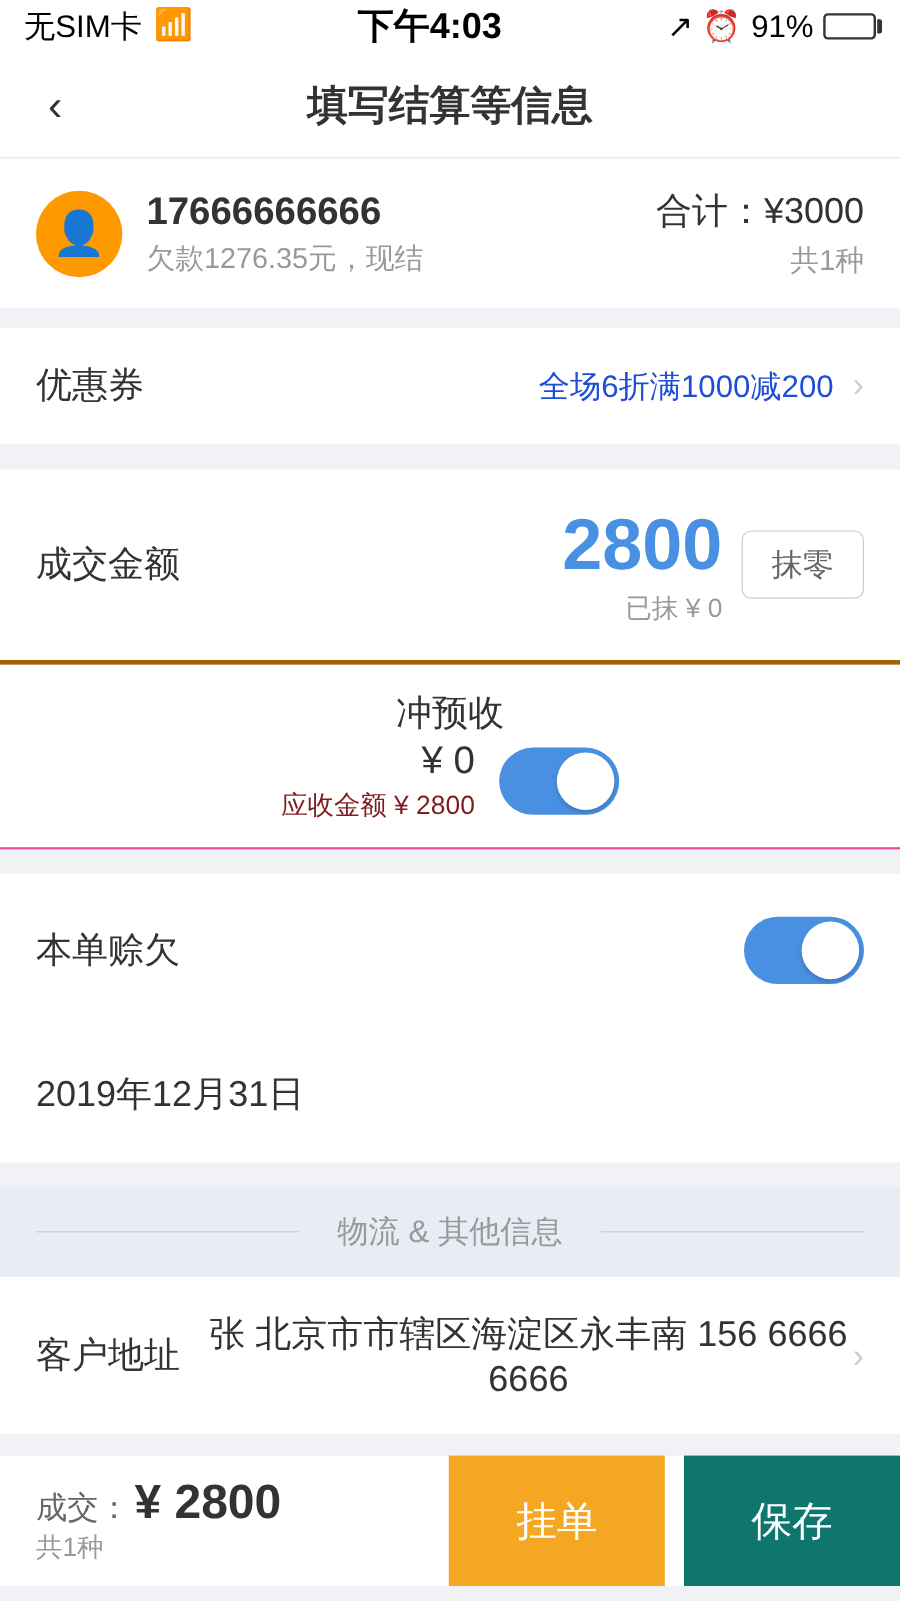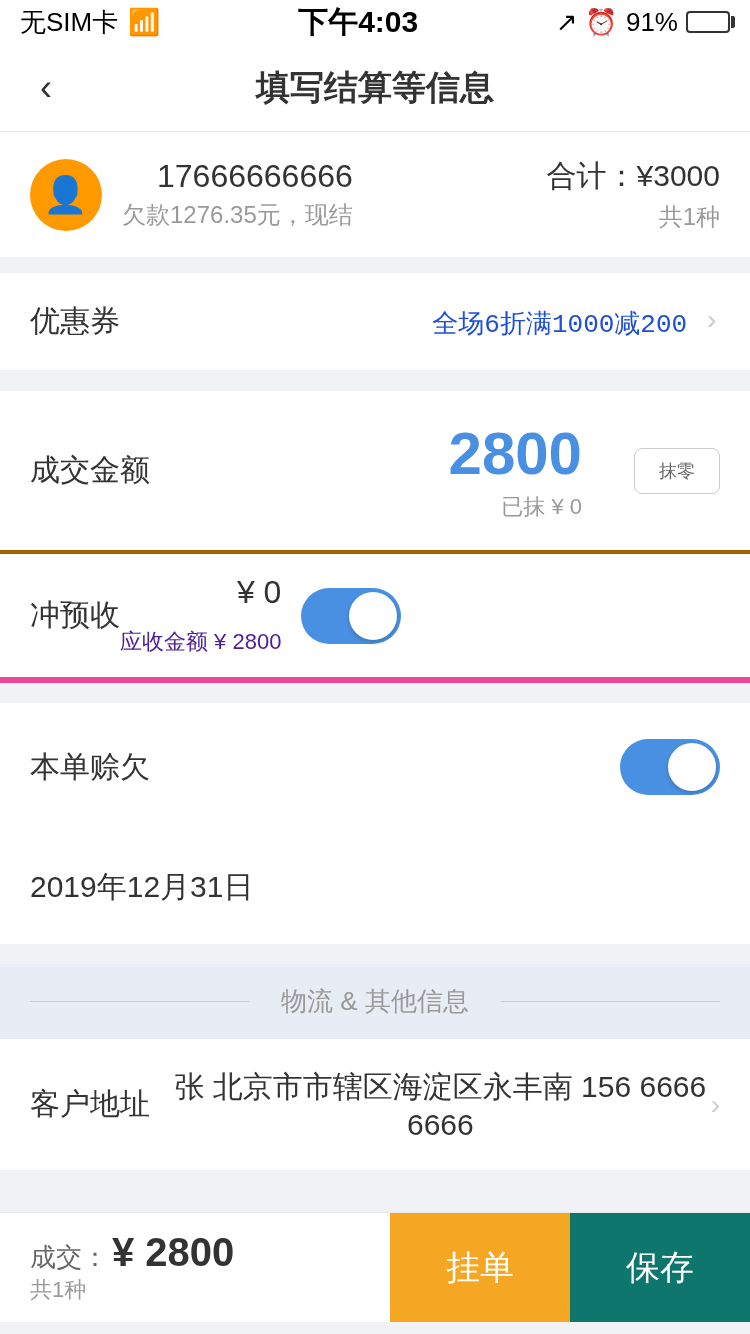--- a/index.html
+++ b/index.html
@@ -17,21 +17,21 @@
     .status-bar {
       height: 44px;
       background: #fff;
       display: flex;
       align-items: center;
       justify-content: space-between;
       padding: 0 20px;
       font-size: 26px;
       font-weight: 500;
     }
-    .status-left { display: flex; align-items: center; gap: 10px; }
+    .status-left { display: flex; gap: 10px; }
     .status-center { font-size: 30px; font-weight: 600; }
     .status-right { display: flex; align-items: center; gap: 8px; font-size: 26px; }
     .battery-icon {
       width: 44px; height: 22px; border: 2px solid #333; border-radius: 4px;
       position: relative; display: inline-block;
     }
     .battery-icon::after {
       content: ''; position: absolute; right: -7px; top: 50%;
       transform: translateY(-50%);
       width: 4px; height: 12px; background: #333; border-radius: 0 2px 2px 0;
@@ -86,23 +86,22 @@
     }
     .avatar {
       width: 72px; height: 72px;
       background: #f90;
       border-radius: 50%;
       display: flex; align-items: center; justify-content: center;
       font-size: 36px; color: #fff;
     }
     .customer-info .phone {
       font-size: 32px;
-      font-weight: 400;
-      color: #333;
-      text-align: right;
+      font-weight: 700;
+      color: #333;
     }
     .customer-info .debt {
       font-size: 24px;
       color: #999;
       margin-top: 4px;
     }
     .customer-right {
       text-align: right;
     }
     .customer-right .total {
@@ -119,24 +118,23 @@
     .section-divider {
       height: 20px;
       background: #f0f2f5;
     }
 
     
     .row-item {
       background: #fff;
       padding: 28px 30px;
       display: flex;
-      align-items: center;
+      align-items: flex-start;
       justify-content: space-between;
       border-bottom: 1px solid #f0f2f5;
-      font-family: Liberation Mono, monospace;
     }
     .row-label {
       font-size: 30px;
       color: #333;
     }
     .row-right {
       display: flex;
       align-items: center;
       gap: 16px;
     }
@@ -172,25 +170,24 @@
     .amount-sub {
       font-size: 22px;
       color: #999;
       text-align: right;
       margin-top: 4px;
     }
     .round-btn {
       border: 1px solid #ccc;
       border-radius: 8px;
       padding: 10px 24px;
-      font-size: 18px;
+      font-size: 26px;
       color: #666;
       background: #fff;
       cursor: pointer;
-      margin-left: 36px;
     }
 
     
     .toggle-switch {
       width: 100px;
       height: 56px;
       background: #4a90e2;
       border-radius: 28px;
       position: relative;
       cursor: pointer;
@@ -206,39 +203,40 @@
       right: 4px;
       box-shadow: 0 2px 4px rgba(0,0,0,0.2);
     }
 
     
     .prepay-row {
       background: #fff;
       padding: 20px 30px;
       display: flex;
       align-items: center;
-      justify-content: flex-start;
-      border-bottom: 6px solid #ec4899;
+      justify-content: flex-end;
+      border-bottom: 2px solid #ec4899;
+      flex-direction: column;
     }
     .prepay-right {
       display: flex;
       align-items: center;
       gap: 20px;
     }
     .prepay-amount-info {
       text-align: right;
     }
     .prepay-zero {
       font-size: 32px;
       color: #333;
     }
     .prepay-total {
       font-size: 22px;
-      color: #4c1d95;
-      margin-top: 16px;
+      color: #7f1d1d;
+      margin-top: 4px;
     }
 
     
     .deferred-row {
       background: #fff;
       padding: 36px 30px;
       display: flex;
       align-items: center;
       justify-content: space-between;
     }
@@ -324,20 +322,21 @@
       font-weight: 700;
       color: #333;
     }
     .bottom-count {
       font-size: 22px;
       color: #999;
     }
     .bottom-buttons {
       display: flex;
       height: 100%;
+      gap: 16px;
     }
     .btn-hold {
       width: 180px;
       height: 100%;
       background: #f5a623;
       display: flex; align-items: center; justify-content: center;
       font-size: 34px;
       color: #fff;
       cursor: pointer;
     }

